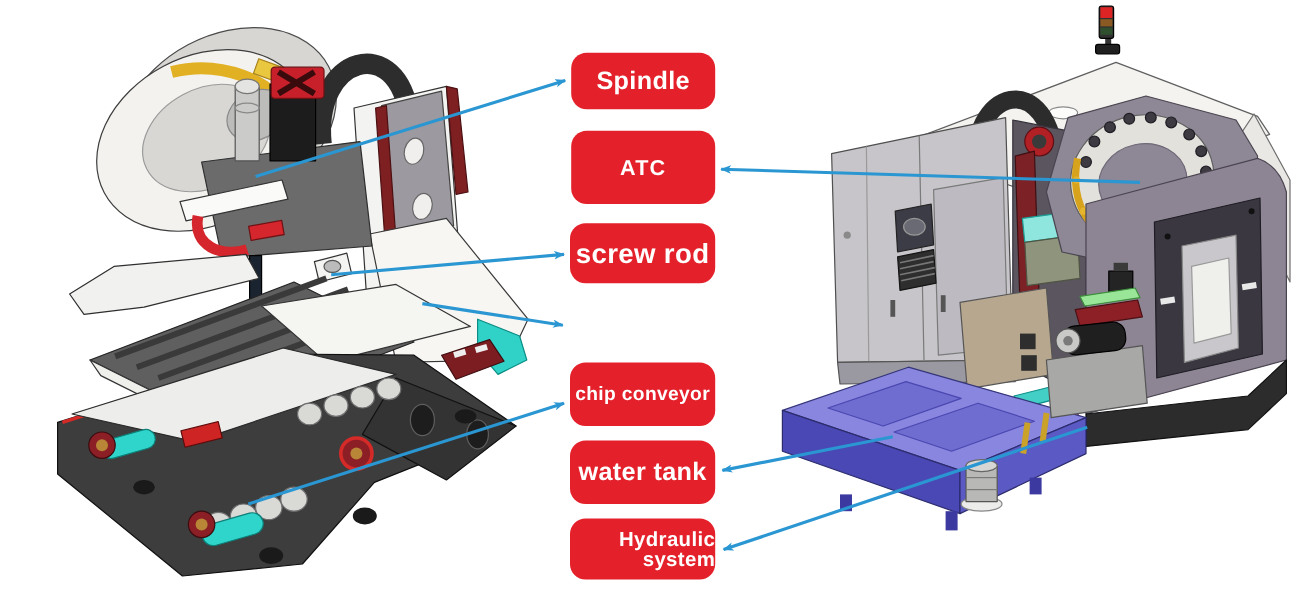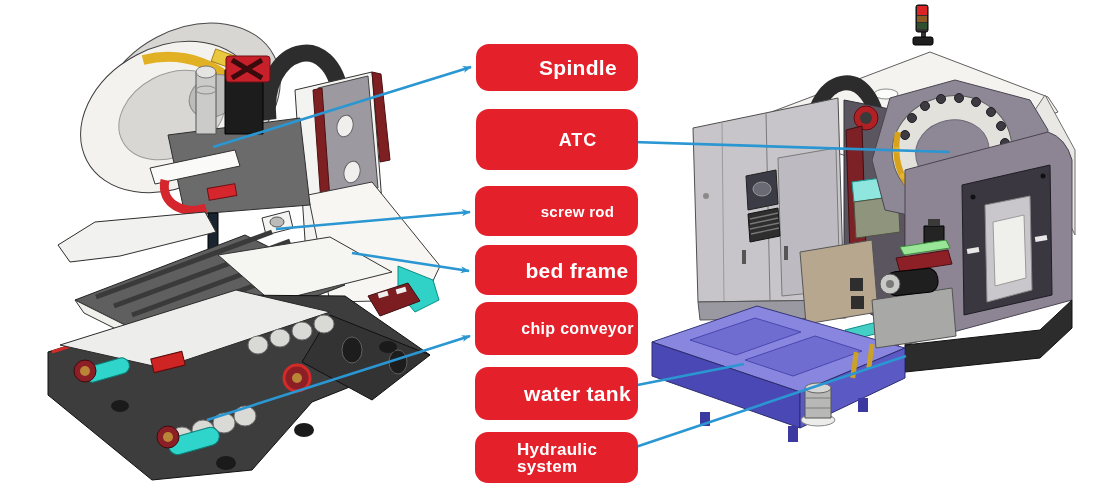--- a/index.html
+++ b/index.html
@@ -7,27 +7,26 @@
     position:relative;width:1097px;height:495px;background:#ffffff;overflow:hidden;
     font-family:"Liberation Sans","DejaVu Sans",sans-serif;
   }
   .scene{position:absolute;left:0;top:0;}
   .lbl{
     position:absolute;
     background:var(--label-bg,#e4202a);
     color:var(--label-text,#ffffff);
     border-radius:13px;
     display:flex;align-items:center;justify-content:center;
-    font-weight:bold;text-align:left;line-height:1;
+    font-weight:bold;text-align:right;line-height:1;
     letter-spacing:.3px;
-    padding-left:42px;
   }
   .lbl-spindle          {left:476px;top:44px; width:120px;height:47px;font-size:21px;}
   .lbl-atc              {left:476px;top:109px;width:120px;height:61px;font-size:18px;letter-spacing:1px;}
-  .lbl-screw-rod        {left:475px;top:186px;width:121px;height:50px;font-size:15px;}
+  .lbl-screw-rod        {left:475px;top:186px;width:121px;height:50px;font-size:23px;}
   .lbl-bed-frame        {left:475px;top:245px;width:120px;height:50px;font-size:21px;}
   .lbl-chip-conveyor    {left:475px;top:302px;width:121px;height:53px;font-size:16px;}
   .lbl-water-tank       {left:475px;top:367px;width:121px;height:53px;font-size:21px;}
   .lbl-hydraulic-system {left:475px;top:432px;width:121px;height:51px;font-size:17px;}
   .arrow{stroke:var(--arrow,#2a96d2);stroke-width:2.6;fill:none;}
 </style>
 </head>
 <body>
 
 <div class="canvas">
@@ -258,18 +257,17 @@
     <line class="arrow" x1="352" y1="253" x2="469" y2="271" marker-end="url(#ah)"></line>
     <line class="arrow" x1="207" y1="420" x2="470" y2="336" marker-end="url(#ah)"></line>
     <line class="arrow" x1="744" y1="364" x2="602" y2="392" marker-end="url(#ah)"></line>
     <line class="arrow" x1="906" y1="356" x2="603" y2="458" marker-end="url(#ah)"></line>
   </g>
 </svg>
 
   <div class="lbl lbl-spindle">Spindle</div>
   <div class="lbl lbl-atc">ATC</div>
   <div class="lbl lbl-screw-rod">screw rod</div>
-  <div class="lbl lbl-bed-frame">bed frame</div>
   <div class="lbl lbl-water-tank">water tank</div>
   <div class="lbl lbl-chip-conveyor">chip conveyor</div>
   <div class="lbl lbl-hydraulic-system">Hydraulic system</div>
 
 </div>
 
 </body></html>

